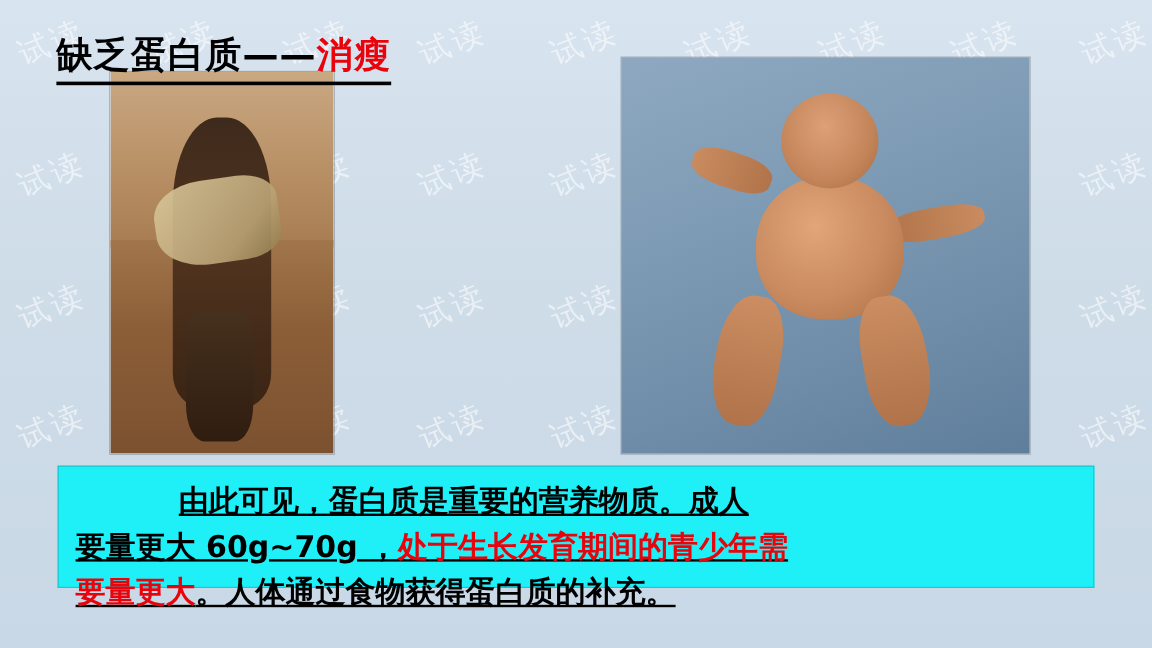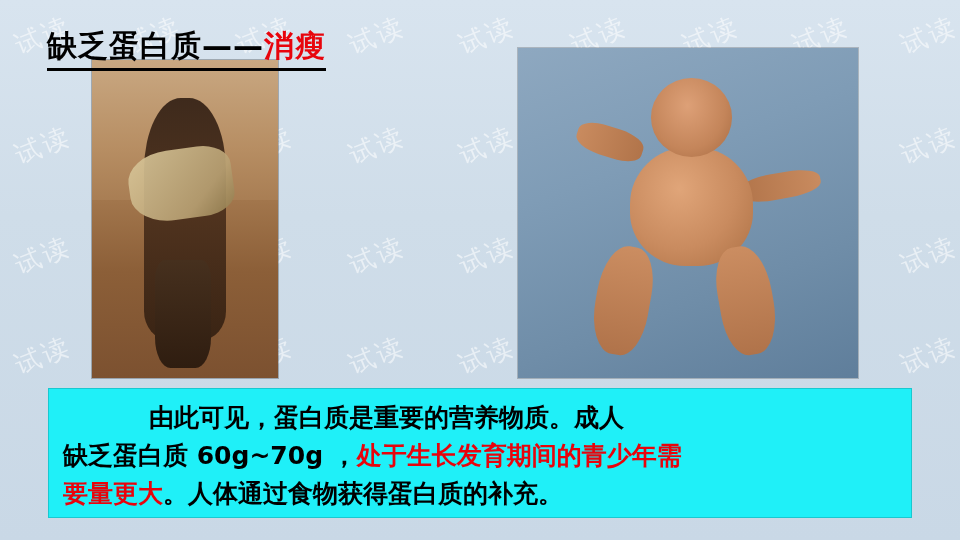--- a/index.html
+++ b/index.html
@@ -177,26 +177,27 @@
     border-radius: 40% 45% 45% 40%;
     transform: rotate(-10deg);
   }
 
   
   .caption-box {
     position: absolute;
     left: 48px;
     top: 388px;
     width: 864px;
-    height: 130px;
+    height: 102px;
     background: #1ff0f8;
     border: 1px solid #19c8d0;
     z-index: 12;
     box-sizing: border-box;
     padding: 10px 14px 8px 14px;
+    text-decoration: underline;
   }
   .caption-text {
     font-size: 25px;
     line-height: 38px;
     color: #000000;
     font-weight: bold;
     letter-spacing: 0px;
     font-family: "DejaVu Sans", "Liberation Sans", sans-serif;
     text-indent: 0;
   }
@@ -271,18 +272,18 @@
     <div class="arm-r"></div>
     <div class="baby-body"></div>
     <div class="baby-head"></div>
     <div class="leg-l"></div>
     <div class="leg-r"></div>
   </div>
 
   <div class="caption-box">
     <div class="caption-text">
       <span class="indent"></span><span>由此可见，蛋白质是重要的营养物质。成人</span><br>
-      <span>缺乏蛋白质 60g~70g ，</span><span class="red">处于生长发育期间的青少年需</span><br>
+      <span>要量更大 60g~70g ，</span><span class="red">处于生长发育期间的青少年需</span><br>
       <span class="red">要量更大</span><span>。人体通过食物获得蛋白质的补充。</span>
     </div>
   </div>
 
 </div>
 
 </body></html>

